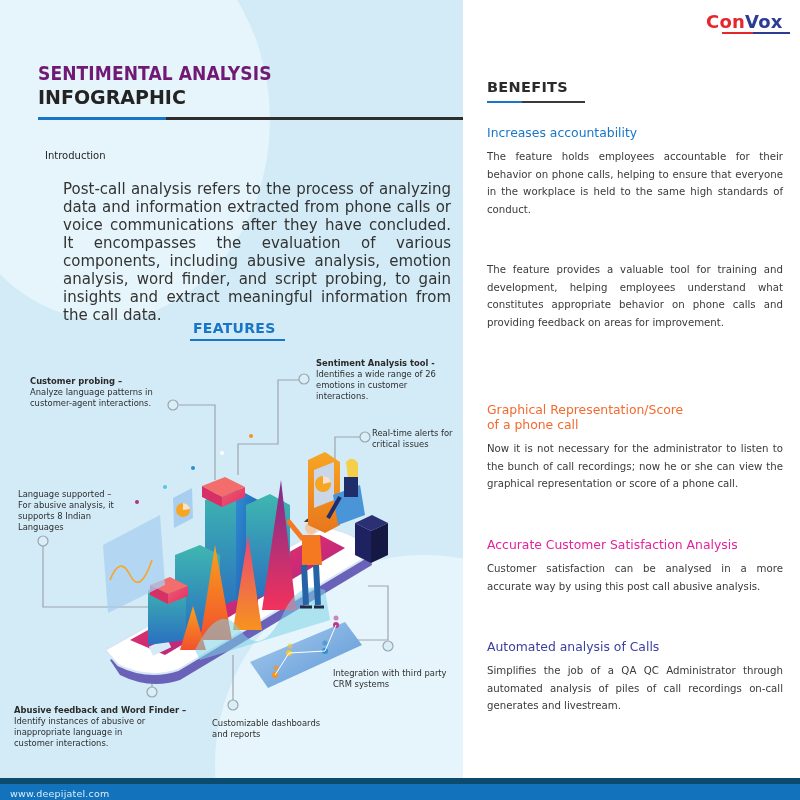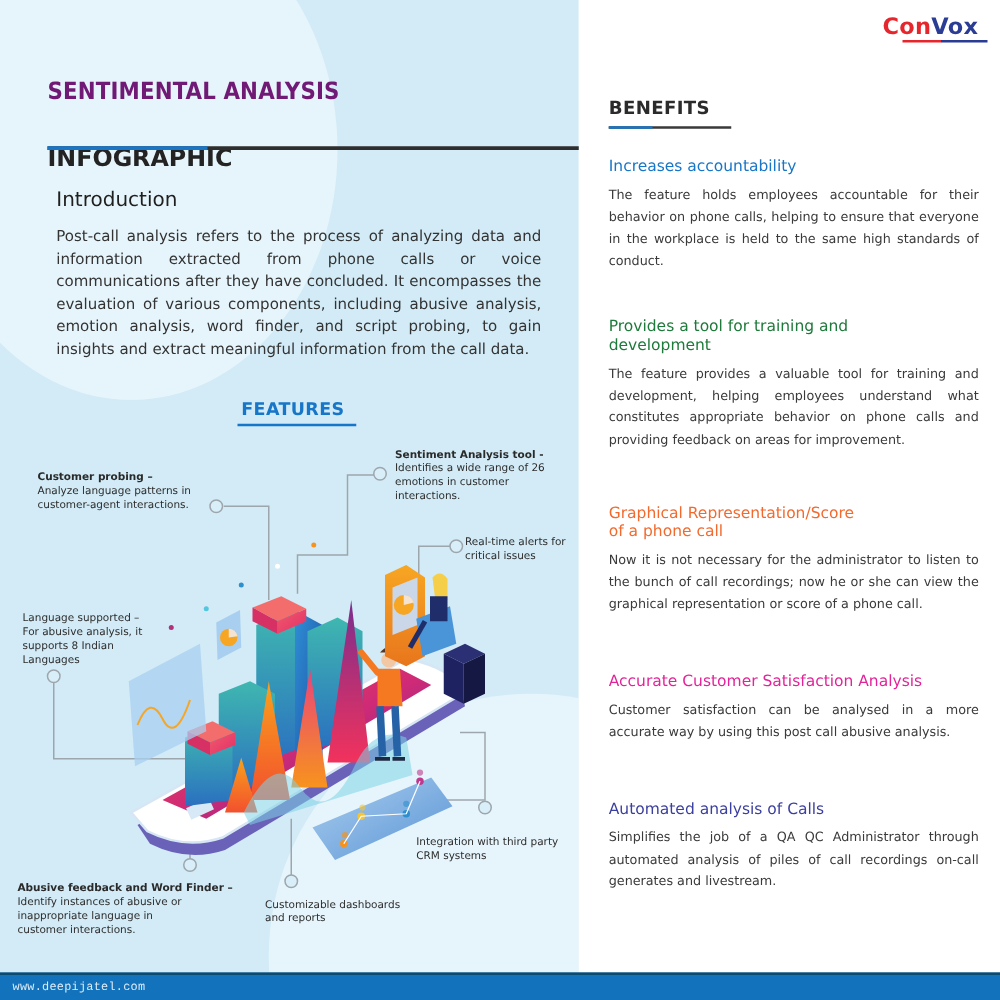--- a/index.html
+++ b/index.html
@@ -6,33 +6,33 @@
   html, body { width: 800px; height: 800px; overflow: hidden; background: #ffffff; }
   body { position: relative; font-family: "DejaVu Sans", "Liberation Sans", sans-serif; color: #2b2b2b; }
 
   .left-panel { position: absolute; left: 0; top: 0; width: 463px; height: 778px; background: #d2ebf6; overflow: hidden; }
   .bg-blob { position: absolute; border-radius: 50%; background: #e6f5fb; }
   .blob-2 { left: -60px; top: -80px; width: 330px; height: 400px; }
   .blob-3 { left: 215px; top: 555px; width: 420px; height: 420px; }
 
   .right-panel { position: absolute; left: 463px; top: 0; width: 337px; height: 778px; background: #ffffff; }
 
-  .footer { position: absolute; left: 0; top: 778px; width: 800px; height: 22px; background: #1272bb; border-top: 2px solid #0c4a6e; font-family: Liberation Mono, monospace; }
+  .footer { position: absolute; left: 0; top: 778px; width: 800px; height: 22px; background: #1272bb; border-top: 6px solid #0c4a6e; }
   .footer-url { position: absolute; left: 10px; top: 4px; font-size: 9.5px; color: #dcecf8; letter-spacing: 0.2px; }
 
   
   .title { position: absolute; left: 38px; top: 61px; }
   .title-line1 { font-family: "DejaVu Sans", sans-serif; font-weight: 900; font-size: 19px; color: #701a75; letter-spacing: 0.1px; line-height: 24px; font-stretch: condensed; }
-  .title-line2 { font-family: "DejaVu Sans", sans-serif; font-weight: 900; font-size: 19px; color: #232323; line-height: 24px; margin-top: 30px; }
+  .title-line2 { font-family: "DejaVu Sans", sans-serif; font-weight: 900; font-size: 19px; color: #232323; line-height: 24px; }
   .title-rule { position: absolute; left: 38px; top: 117px; width: 425px; height: 3px; background: #2e2e2e; }
   .title-rule-accent { position: absolute; left: 0; top: 0; width: 128px; height: 3px; background: #1776c8; }
 
   
-  .intro-heading { position: absolute; left: 45px; top: 150px; font-size: 16px; color: #1f1f1f; font-weight: 500; }
-  .intro-body { position: absolute; left: 45px; top: 180px; width: 388px; font-size: 12px; line-height: 18px; color: #333; text-align: justify; }
+  .intro-heading { position: absolute; left: 45px; top: 150px; font-size: 10px; color: #1f1f1f; font-weight: 500; }
+  .intro-body { position: absolute; left: 63px; top: 180px; width: 388px; font-size: 15px; line-height: 18px; color: #333; text-align: justify; }
 
   
   .features-heading { position: absolute; left: 193px; top: 320px; font-size: 14px; font-weight: 900; color: #1776c8; letter-spacing: 0.3px; text-align: right; }
   .features-rule { position: absolute; left: 190px; top: 339px; width: 95px; height: 2px; background: #1776c8; }
 
   .feat { position: absolute; font-size: 8.4px; line-height: 11px; color: #2d2d2d; }
   .feat .feat-title { font-weight: bold; color: #2a2a2a; display: block; }
   .feat .feat-desc { display: block; }
 
   
@@ -254,21 +254,20 @@
 <div class="benefits-heading">BENEFITS</div>
 <div class="benefits-rule">
     <div class="benefits-rule-accent"></div>
   </div>
 
 <div class="benefit" style="top:125px;">
   <div class="benefit-title" style="color:#1776c8;">Increases accountability</div>
   <div class="benefit-body">The feature holds employees accountable for their behavior on phone calls, helping to ensure that everyone in the workplace is held to the same high standards of conduct.</div>
 </div>
 <div class="benefit" style="top:253px;">
-  <div class="benefit-title" style="color:#1e7a3a; width:200px;">Provides a tool for training and development</div>
   <div class="benefit-body">The feature provides a valuable tool for training and development, helping employees understand what constitutes appropriate behavior on phone calls and providing feedback on areas for improvement.</div>
 </div>
 <div class="benefit" style="top:402px;">
   <div class="benefit-title" style="color:#f26a2e; width:200px;">Graphical Representation/Score of a phone call</div>
   <div class="benefit-body">Now it is not necessary for the administrator to listen to the bunch of call recordings; now he or she can view the graphical representation or score of a phone call.</div>
 </div>
 <div class="benefit" style="top:537px;">
   <div class="benefit-title" style="color:#e3239a;">Accurate Customer Satisfaction Analysis</div>
   <div class="benefit-body">Customer satisfaction can be analysed in a more accurate way by using this post call abusive analysis.</div>
 </div>

